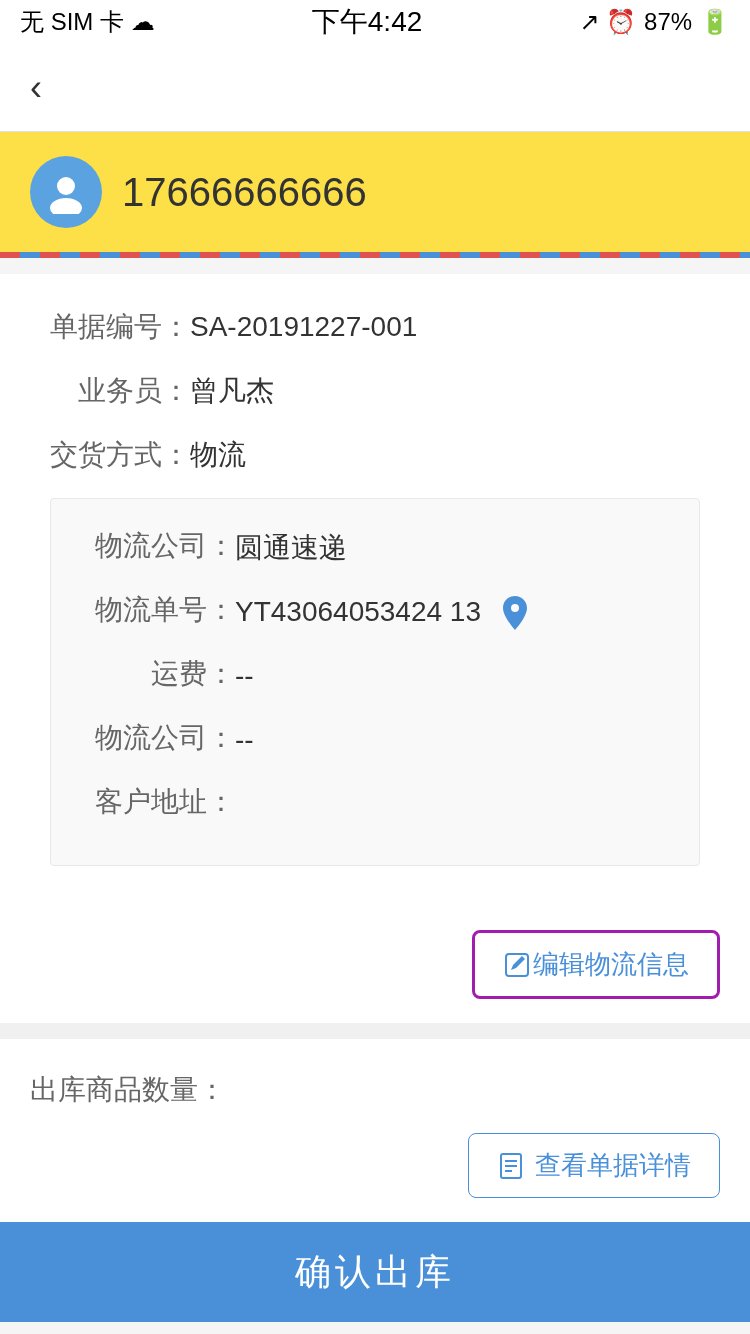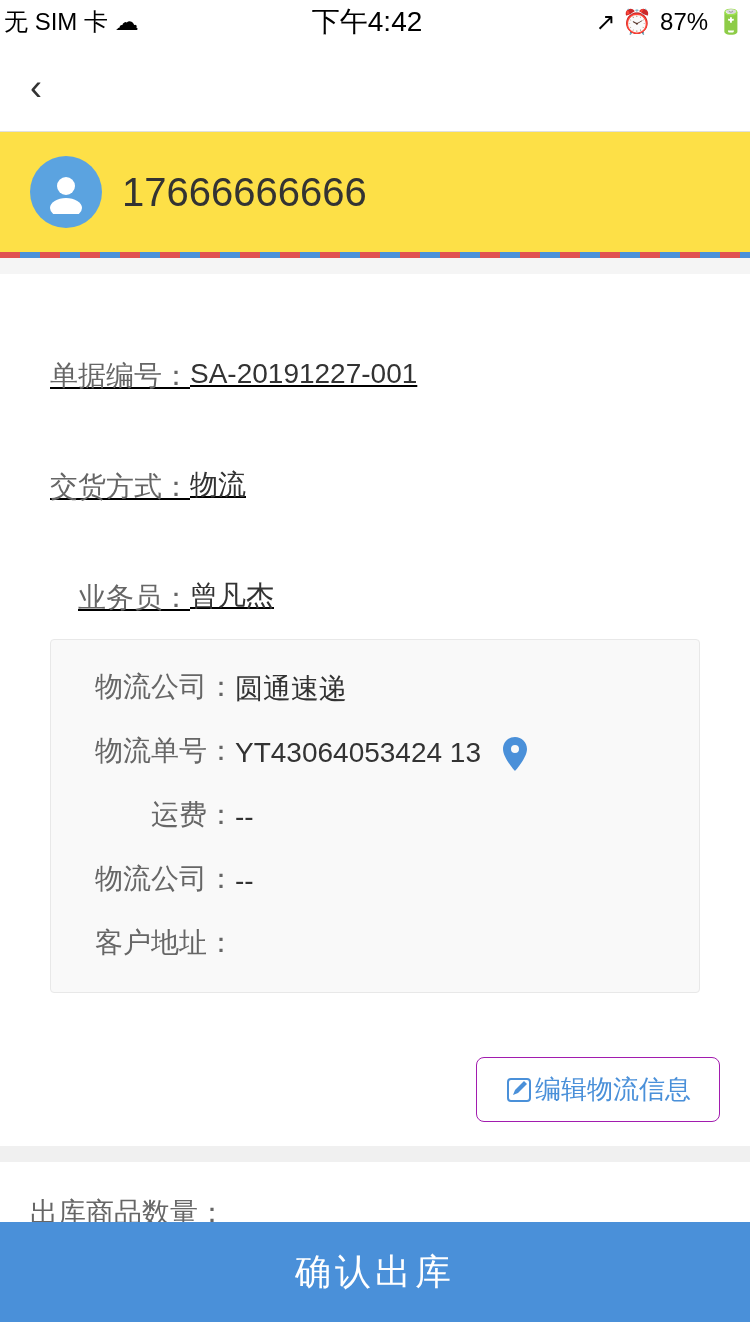--- a/index.html
+++ b/index.html
@@ -14,21 +14,21 @@
     }
 
     
     .status-bar {
       width: 750px;
       height: 44px;
       background: #fff;
       display: flex;
       align-items: center;
       justify-content: space-between;
-      padding: 0 4px;
+      padding: 0 20px;
       font-size: 24px;
       color: #000;
     }
     .status-bar-left {
       display: flex;
       align-items: center;
       gap: 10px;
     }
     .status-bar-center {
       font-size: 28px;
@@ -103,54 +103,52 @@
     }
 
     
     .info-section {
       background: #fff;
       padding: 32px 30px;
       margin-top: 16px;
     }
     .info-row {
       display: flex;
-      align-items: flex-end;
+      align-items: center;
       margin-bottom: 22px;
       font-size: 28px;
-      text-decoration: underline;
     }
     .info-row:last-child { margin-bottom: 0; }
     .info-label {
       color: #666;
       min-width: 160px;
       text-align: right;
       flex-shrink: 0;
     }
     .info-value {
       color: #333;
       flex: 1;
       line-height: 1.5;
-      margin-top: 47px;
     }
 
     
     .logistics-card {
       background: #f9f9f9;
       border: 1px solid #e8e8e8;
       border-radius: 4px;
       margin: 16px 20px;
       padding: 28px 24px;
     }
     .logistics-row {
       display: flex;
       align-items: flex-start;
       margin-bottom: 22px;
       font-size: 28px;
     }
-    .logistics-row:last-child { margin-bottom: 2px; }
+    .logistics-row:last-child { margin-bottom: 16px; }
     .logistics-label {
       color: #666;
       min-width: 160px;
       text-align: right;
       flex-shrink: 0;
     }
     .logistics-value {
       color: #333;
       flex: 1;
       line-height: 1.5;
@@ -160,21 +158,21 @@
     }
 
     
     .edit-btn-wrapper {
       display: flex;
       justify-content: flex-end;
       padding: 16px 30px 24px;
       background: #fff;
     }
     .edit-btn {
-      border: 1px solid #a21caf;
+      border: 3px solid #a21caf;
       border-radius: 8px;
       padding: 14px 28px;
       color: #4a90d9;
       font-size: 26px;
       display: flex;
       align-items: center;
       gap: 2px;
       background: #fff;
       cursor: pointer;
     }
@@ -265,26 +263,26 @@
 </div>
 
 <div class="dashed-divider"></div>
 
 <div class="info-section">
   <div class="info-row">
     <span class="info-label">单据编号：</span>
     <span class="info-value">SA-20191227-001</span>
   </div>
   <div class="info-row">
+    <span class="info-label">业务员：</span>
+    <span class="info-value">曾凡杰</span>
+  </div>
+  <div class="info-row">
     <span class="info-label">交货方式：</span>
     <span class="info-value">物流</span>
-  </div>
-  <div class="info-row">
-    <span class="info-label">业务员：</span>
-    <span class="info-value">曾凡杰</span>
   </div>
 
   <div class="logistics-card">
     <div class="logistics-row">
       <span class="logistics-label">物流公司：</span>
       <span class="logistics-value">圆通速递</span>
     </div>
     <div class="logistics-row">
       <span class="logistics-label">物流单号：</span>
       <span class="logistics-value">

